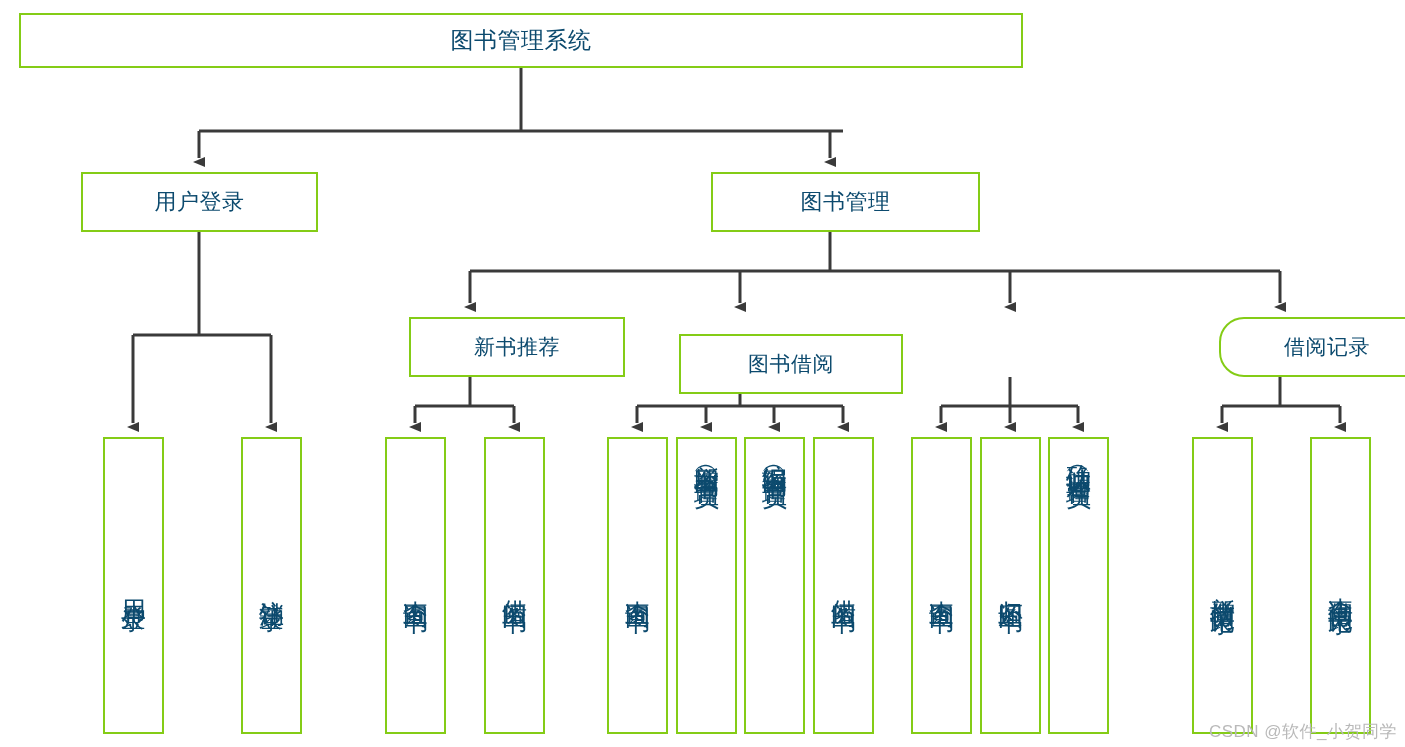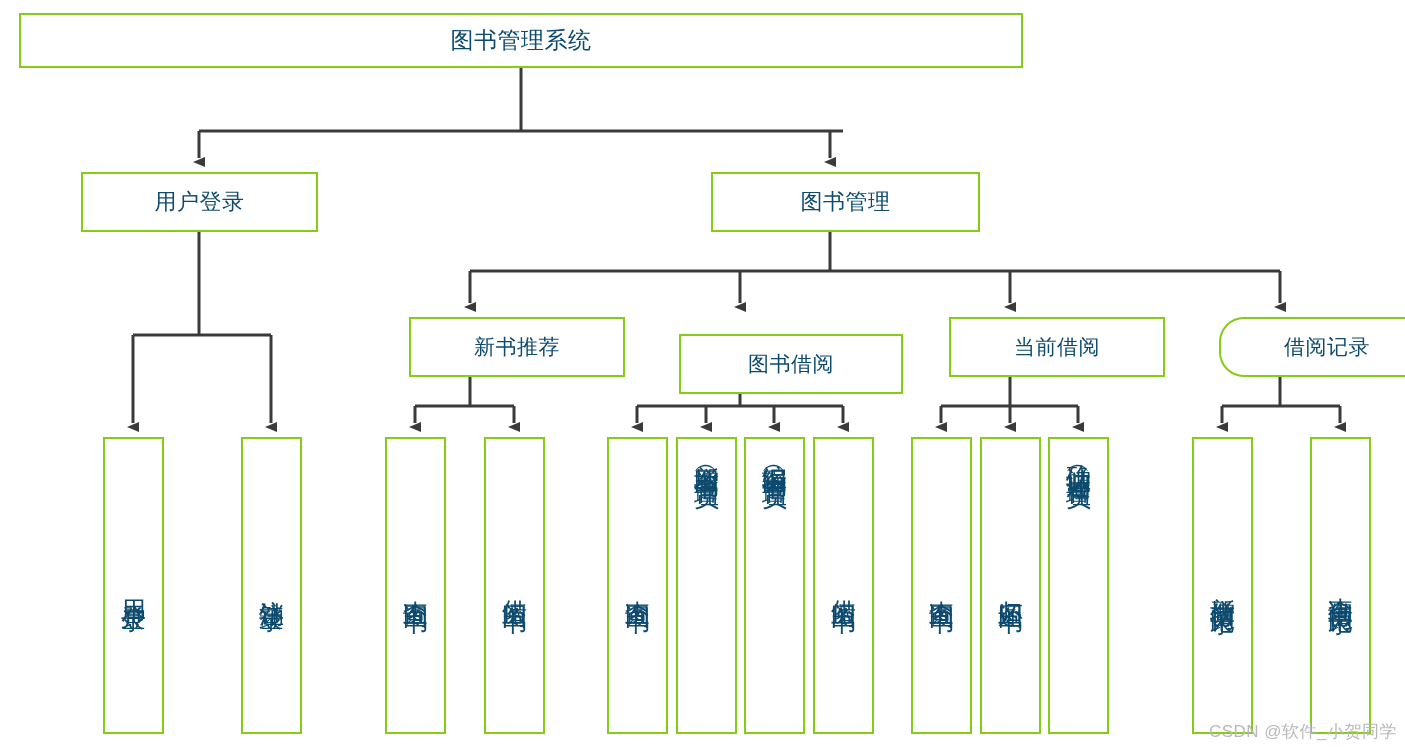--- a/index.html
+++ b/index.html
@@ -164,23 +164,20 @@
   <div class="node tier2" style="left:711px; top:172px; width:269px;">
     <span class="label">图书管理</span>
   </div>
 
   <div class="node tier3" style="left:362px; top:317px; width:216px;">
     <span class="label">新书推荐</span>
   </div>
   <div class="node tier3" style="left:632px; top:334px; width:224px;">
     <span class="label">图书借阅</span>
   </div>
-  <div class="node tier3" style="left:902px; top:317px; width:216px;">
-    <span class="label">当前借阅</span>
-  </div>
   <div class="node tier3" style="left:1172px; top:317px; width:216px;border-radius:25px;">
     <span class="label">借阅记录</span>
   </div>
 
   <div class="node leaf centered" style="left:103px;">
     <span class="label">用户登录</span>
   </div>
   <div class="node leaf centered" style="left:241px;">
     <span class="label">注销登录</span>
   </div>

